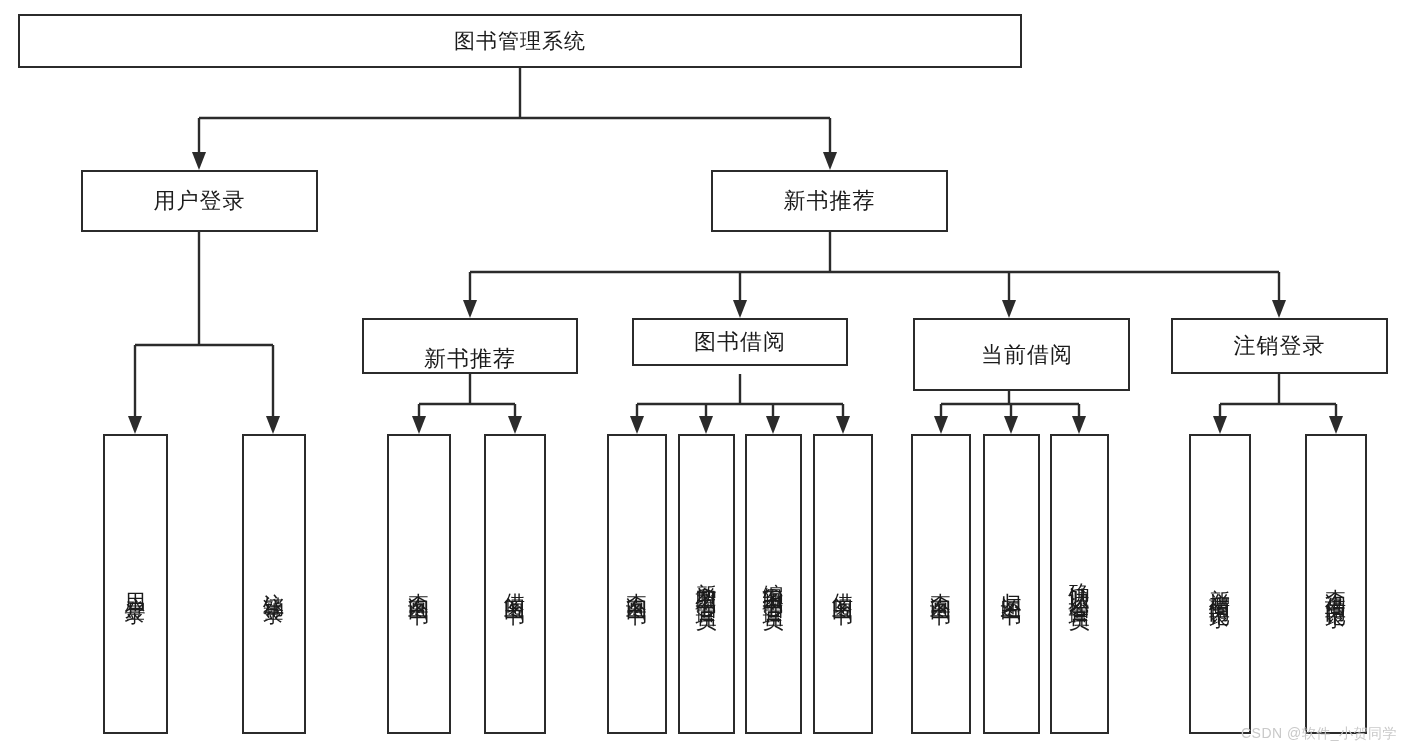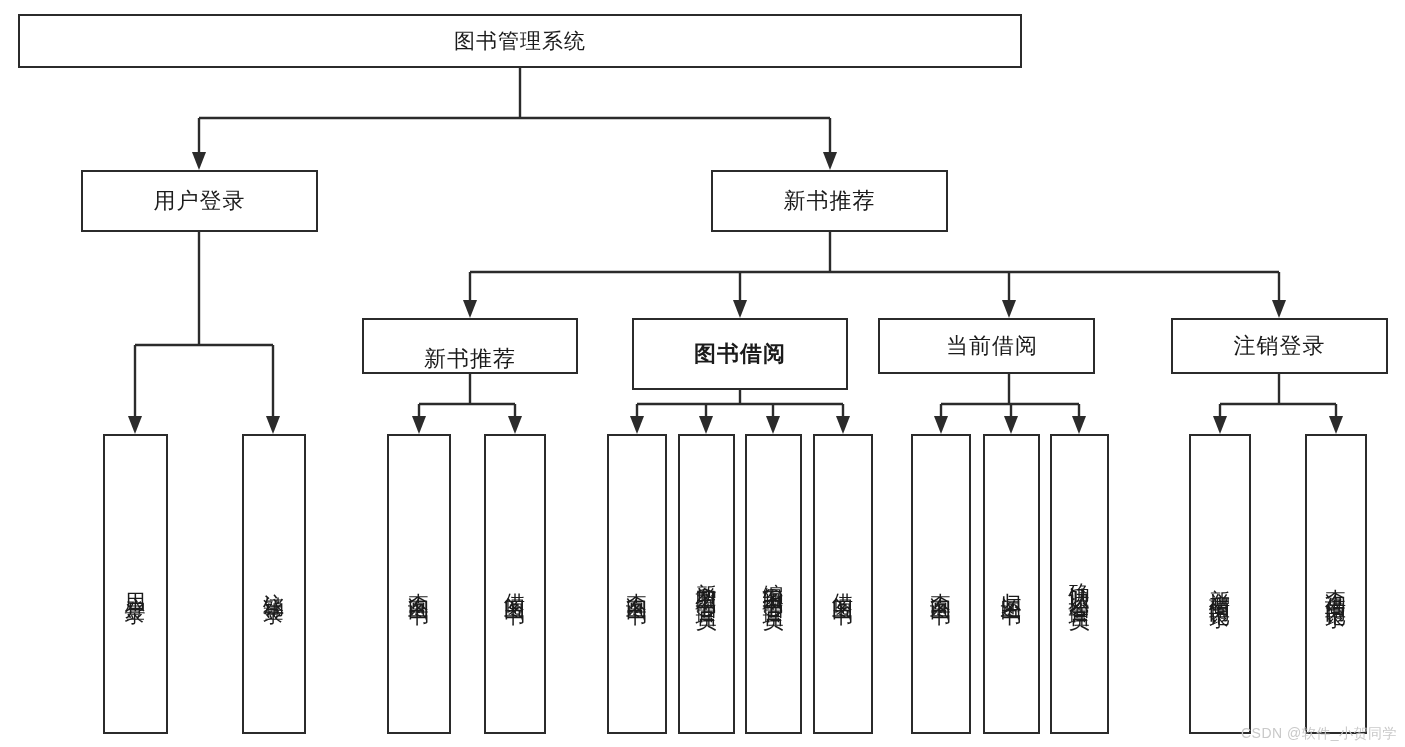--- a/index.html
+++ b/index.html
@@ -178,24 +178,24 @@
   <div class="node horizontal" style="left:81px; top:170px; width:237px; height:62px;">
     <span class="label">用户登录</span>
   </div>
   <div class="node horizontal" style="left:711px; top:170px; width:237px; height:62px;">
     <span class="label">新书推荐</span>
   </div>
 
   <div class="node horizontal" style="left:362px; top:318px; width:216px; height:56px;align-items:flex-end;">
     <span class="label">新书推荐</span>
   </div>
-  <div class="node horizontal" style="left:632px; top:318px; width:216px; height:72px;font-weight:bold;">
+  <div class="node horizontal" style="left:632px; top:318px; width:216px; height:48px;">
     <span class="label">图书借阅</span>
   </div>
-  <div class="node horizontal" style="left:878px; top:318px; width:217px; height:56px;padding-left:11px;">
+  <div class="node horizontal" style="left:913px; top:318px; width:217px; height:73px;padding-left:11px;">
     <span class="label">当前借阅</span>
   </div>
   <div class="node horizontal" style="left:1171px; top:318px; width:217px; height:56px;">
     <span class="label">注销登录</span>
   </div>
 
   <div class="node vertical" style="left:103px; top:434px; width:65px; height:300px;">
     <span class="label">用户登录</span>
   </div>
   <div class="node vertical" style="left:242px; top:434px; width:64px; height:300px;">

